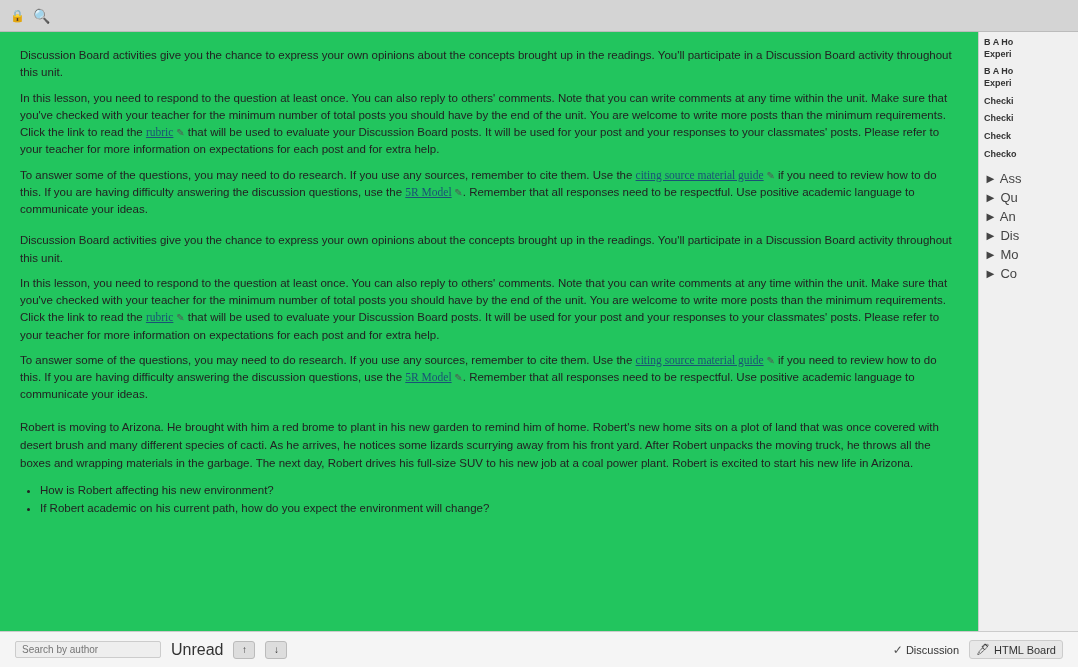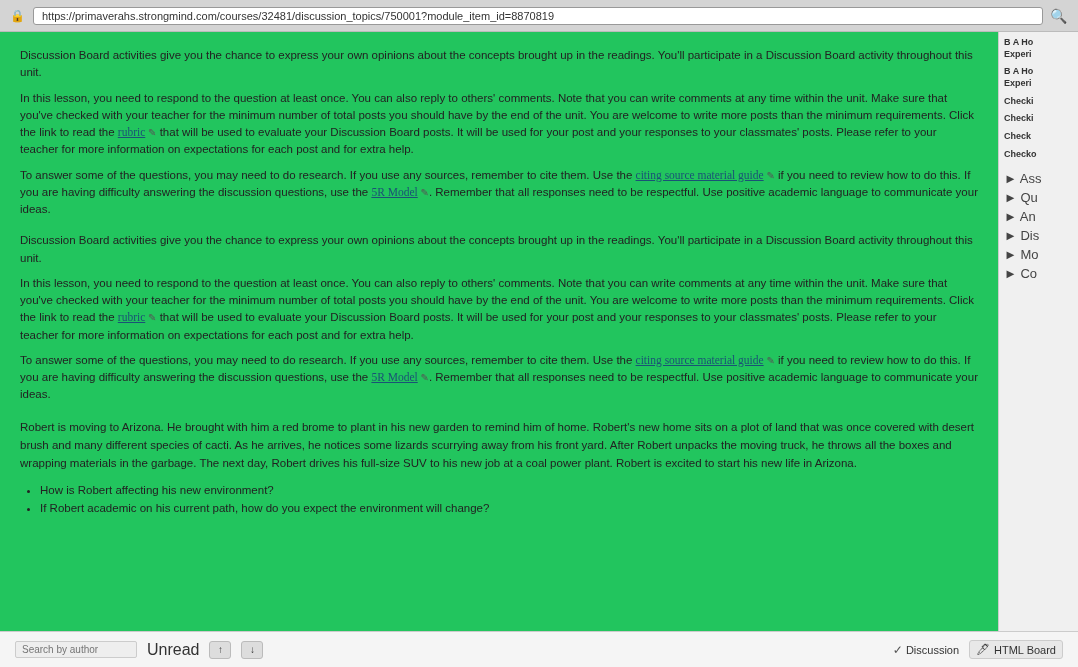--- a/index.html
+++ b/index.html
@@ -52,21 +52,21 @@
     
     .content-area {
       flex: 1;
       background: #22c55e;
       overflow-y: auto;
       padding: 15px 20px 10px 20px;
     }
 
     
     .right-sidebar {
-      width: 80px;
+      width: 100px;
       background: #f0f0f0;
       border-left: 1px solid #ccc;
       padding: 5px;
       font-size: 10px;
       overflow: hidden;
     }
     .sidebar-section {
       margin-bottom: 6px;
     }
     .sidebar-label {
@@ -134,21 +134,21 @@
       align-items: center;
       padding: 0 15px;
       gap: 10px;
     }
     .search-author-input {
       font-size: 10px;
       color: #999;
       background: #eee;
       border: 1px solid #ccc;
       padding: 2px 6px;
-      width: 122px;
+      width: 146px;
       border-radius: 2px;
     }
     .unread-label {
       font-size: 16px;
       color: #333;
       font-weight: normal;
     }
     .nav-btn {
       background: #ddd;
       border: 1px solid #bbb;
@@ -186,21 +186,20 @@
       border: 1px solid #ccc;
       border-radius: 3px;
       padding: 2px 6px;
     }
   </style>
 </head>
 <body>
 
 <div class="browser-bar">
   <span class="lock-icon">🔒</span>
-  <input class="url-bar" type="text" readonly="" value="https://primaverahs.strongmind.com/courses/32481/discussion_topics/750001?module_item_id=8870819" style="">
   <span class="search-icon-right">🔍</span>
 </div>
 
 <div class="main-layout">
 
   <div class="content-area">
 
     <div class="text-block">
       <p>Discussion Board activities give you the chance to express your own opinions about the concepts brought up in the readings. You'll participate in a Discussion Board activity throughout this unit.</p>
       <p>

